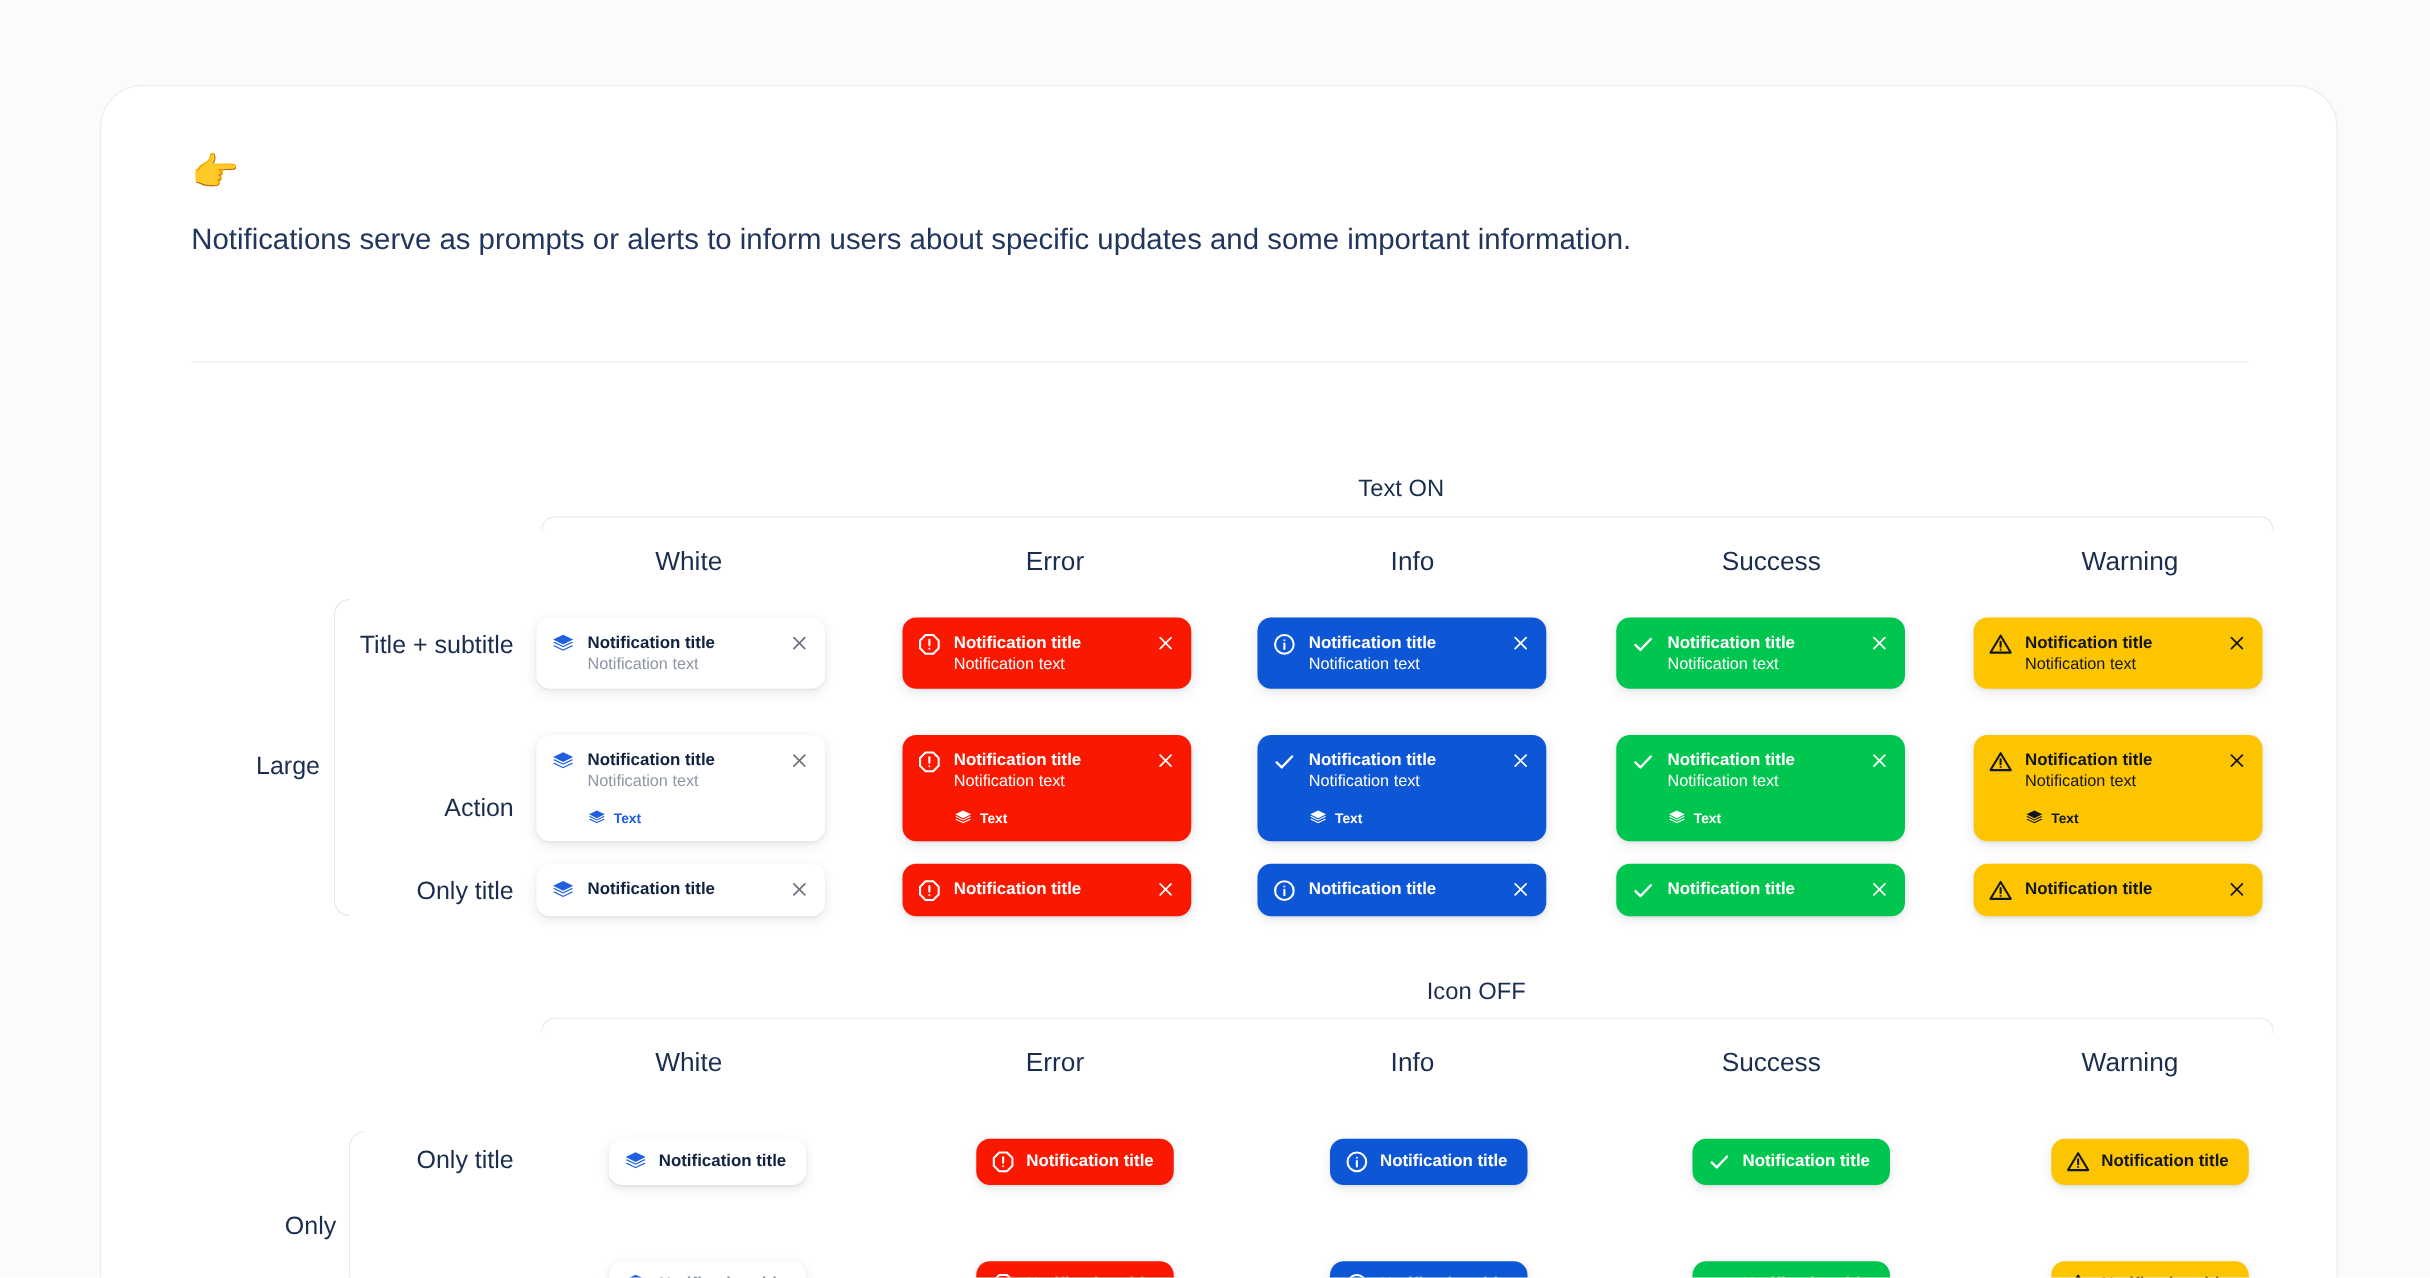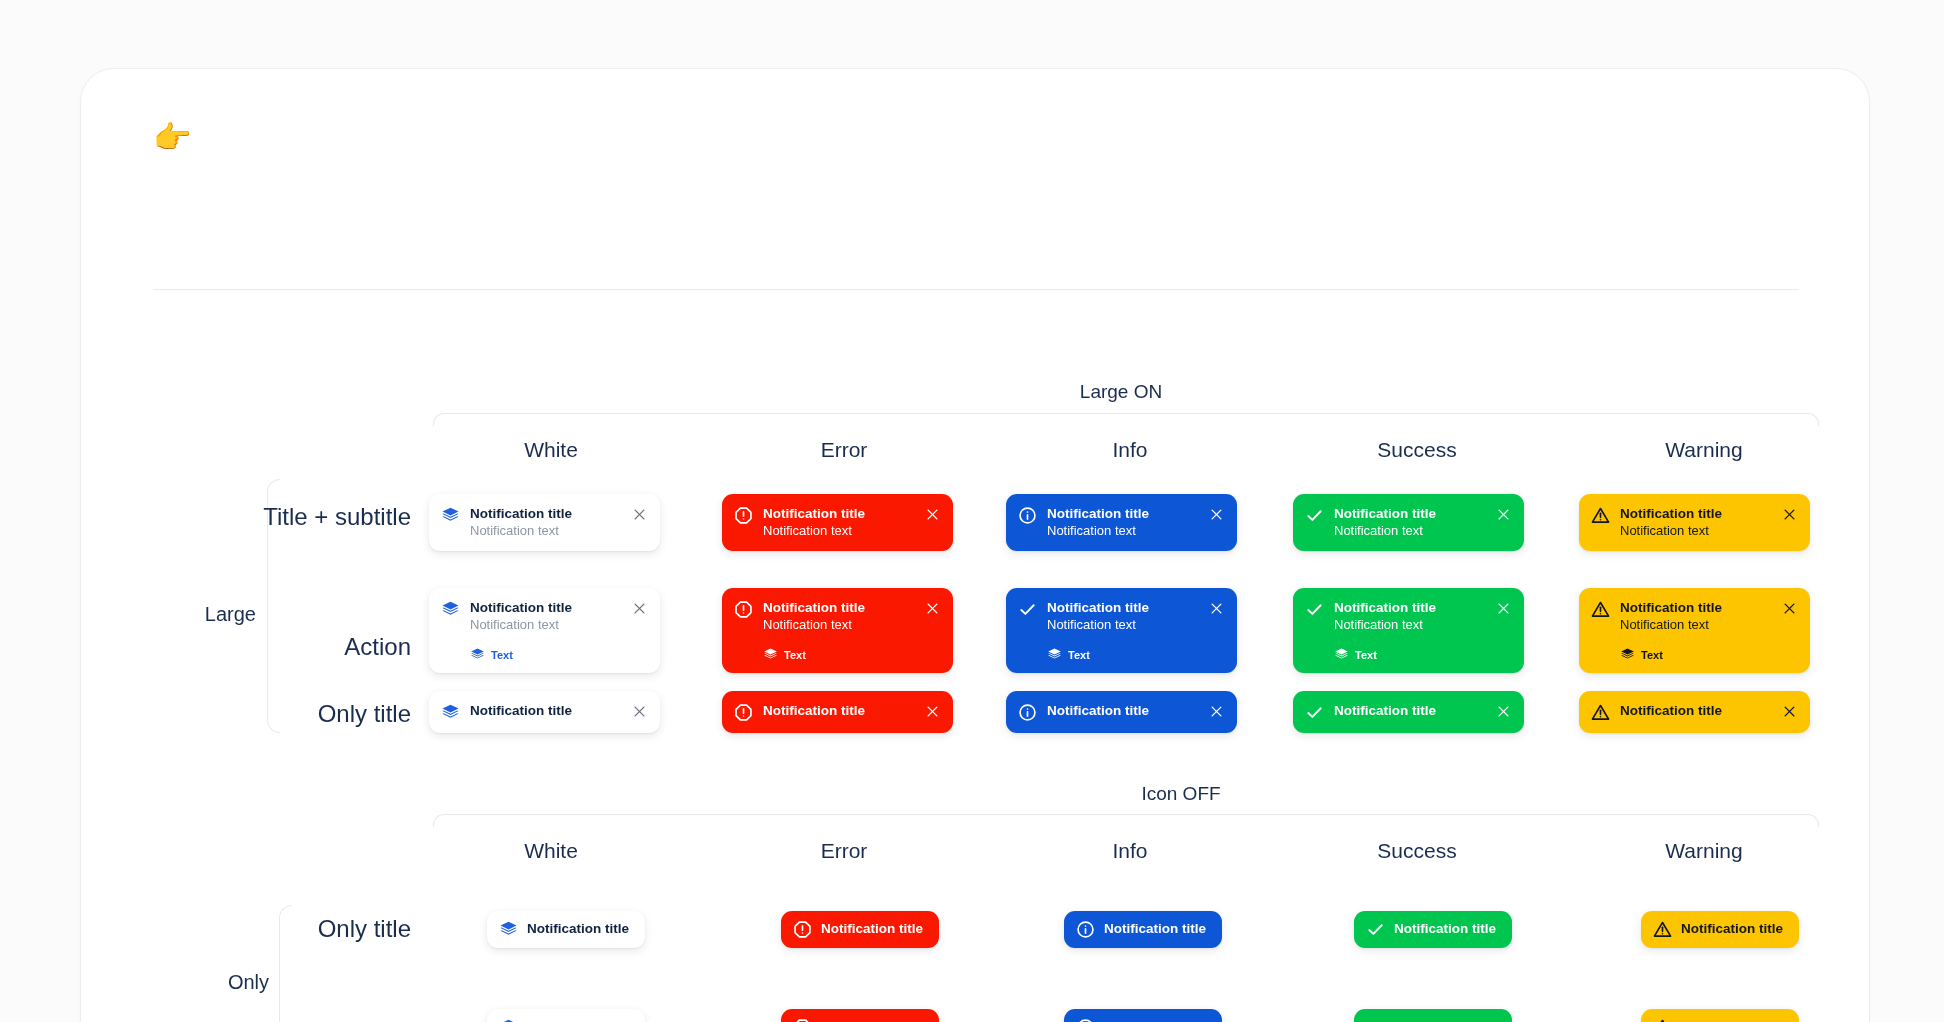--- a/index.html
+++ b/index.html
@@ -93,21 +93,21 @@
     font-size: 21px;
     color: #1b2d4f;
     text-align: center;
     white-space: nowrap;
     transform: translateX(-50%);
   }
 
   
   .row-label {
     position: absolute;
-    font-size: 24px;
+    font-size: 20px;
     color: #1b2d4f;
     white-space: nowrap;
     text-align: right;
     transform: translate(-100%, -50%);
   }
   .grp-label {
     position: absolute;
     font-size: 20px;
     color: #1b2d4f;
     white-space: nowrap;
@@ -195,25 +195,26 @@
 </head>
 <body>
 
 <div id="page">
   <div id="canvas">
 
     <div class="hdr">
       <div class="hdr-title">
         <span class="hdr-emoji">👉</span>
       </div>
+      <div class="hdr-sub">Notifications serve as prompts or alerts to inform users about specific updates and some important information.</div>
     </div>
     <div class="hdr-rule"></div>
 
     <div id="grid-host">
-        <div class="sect-title" style="left:1040px;top:312px;transform:translateX(-50%)">Large ON</div>
+        <div class="sect-title" style="left:1040px;top:312px;transform:translateX(-50%)">Text ON</div>
         <div class="top-bracket" style="left:352px;top:344px;width:1386px;"></div>
         <div class="col-head" style="left:470px;top:369px;">White</div>
         <div class="col-head" style="left:763px;top:369px;">Error</div>
         <div class="col-head" style="left:1049px;top:369px;">Info</div>
         <div class="col-head" style="left:1336px;top:369px;">Success</div>
         <div class="col-head" style="left:1623px;top:369px;">Warning</div>
         <div class="left-bracket" style="left:186px;top:410px;height:254px;"></div>
         <div class="grp-label" style="left:175px;top:545px;">Large</div>
         <div class="row-label" style="left:330px;top:448px;">Title + subtitle</div>
         <div class="notif large white" style="left:348px;top:425px;">

